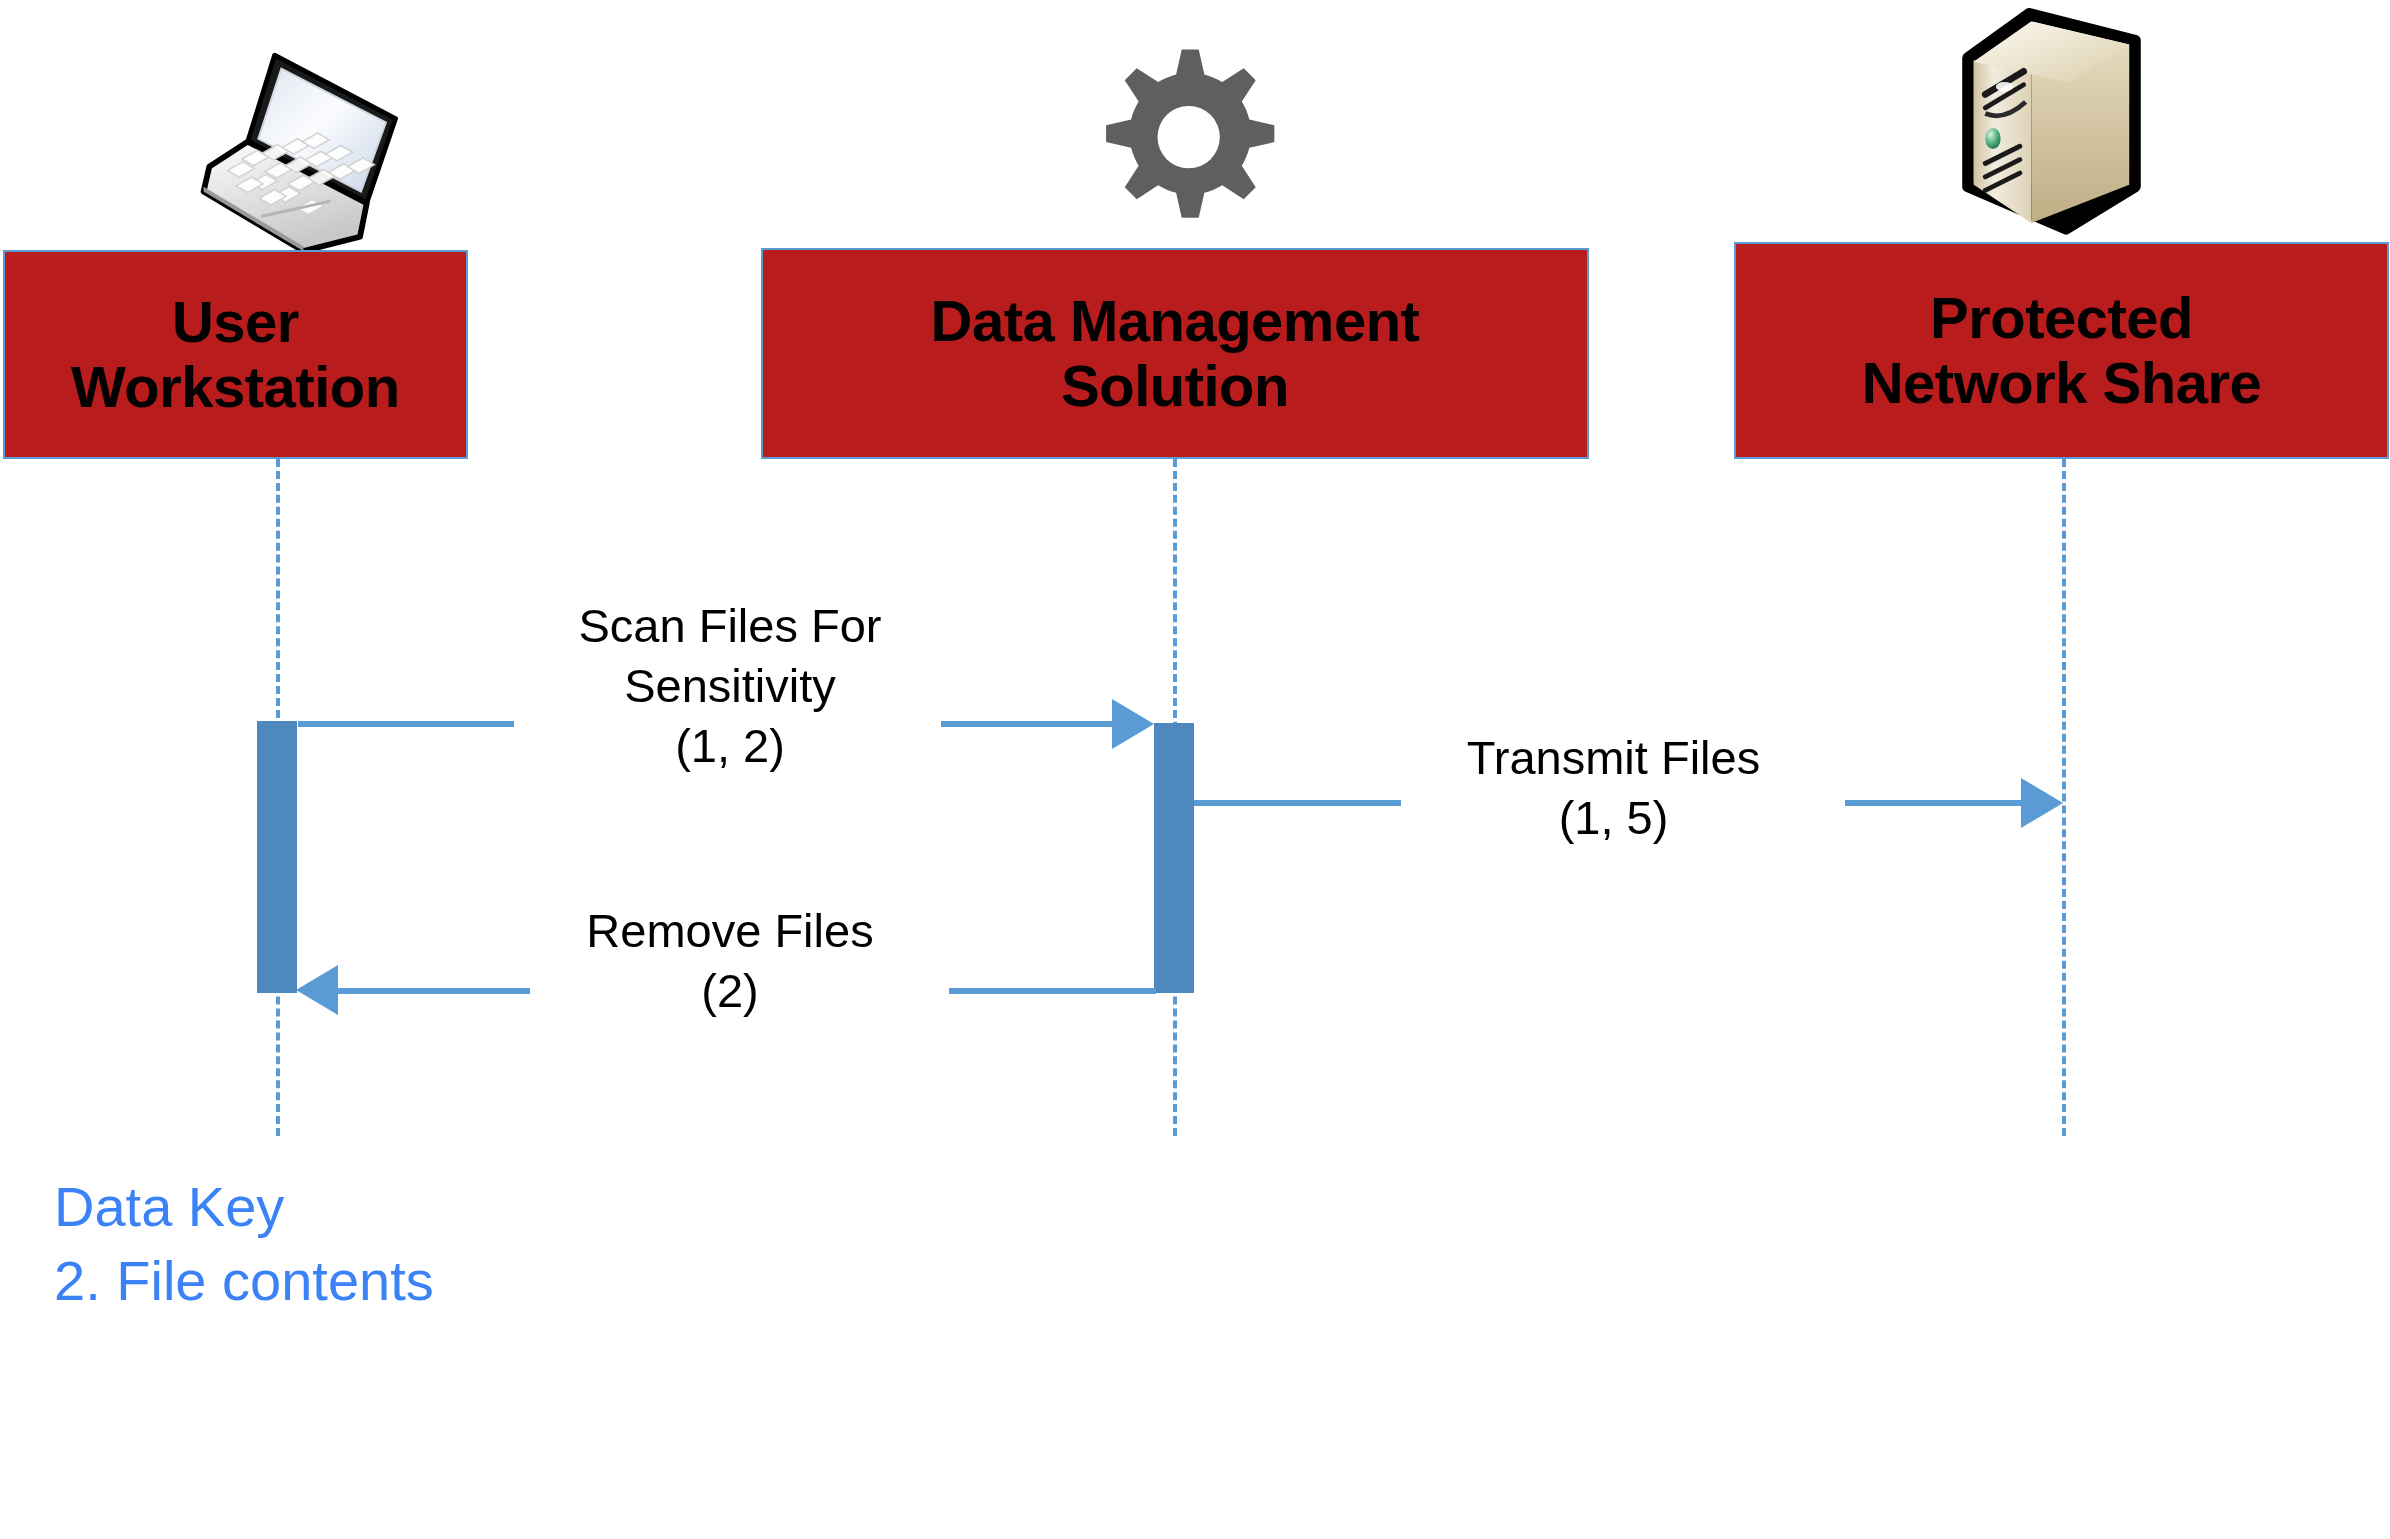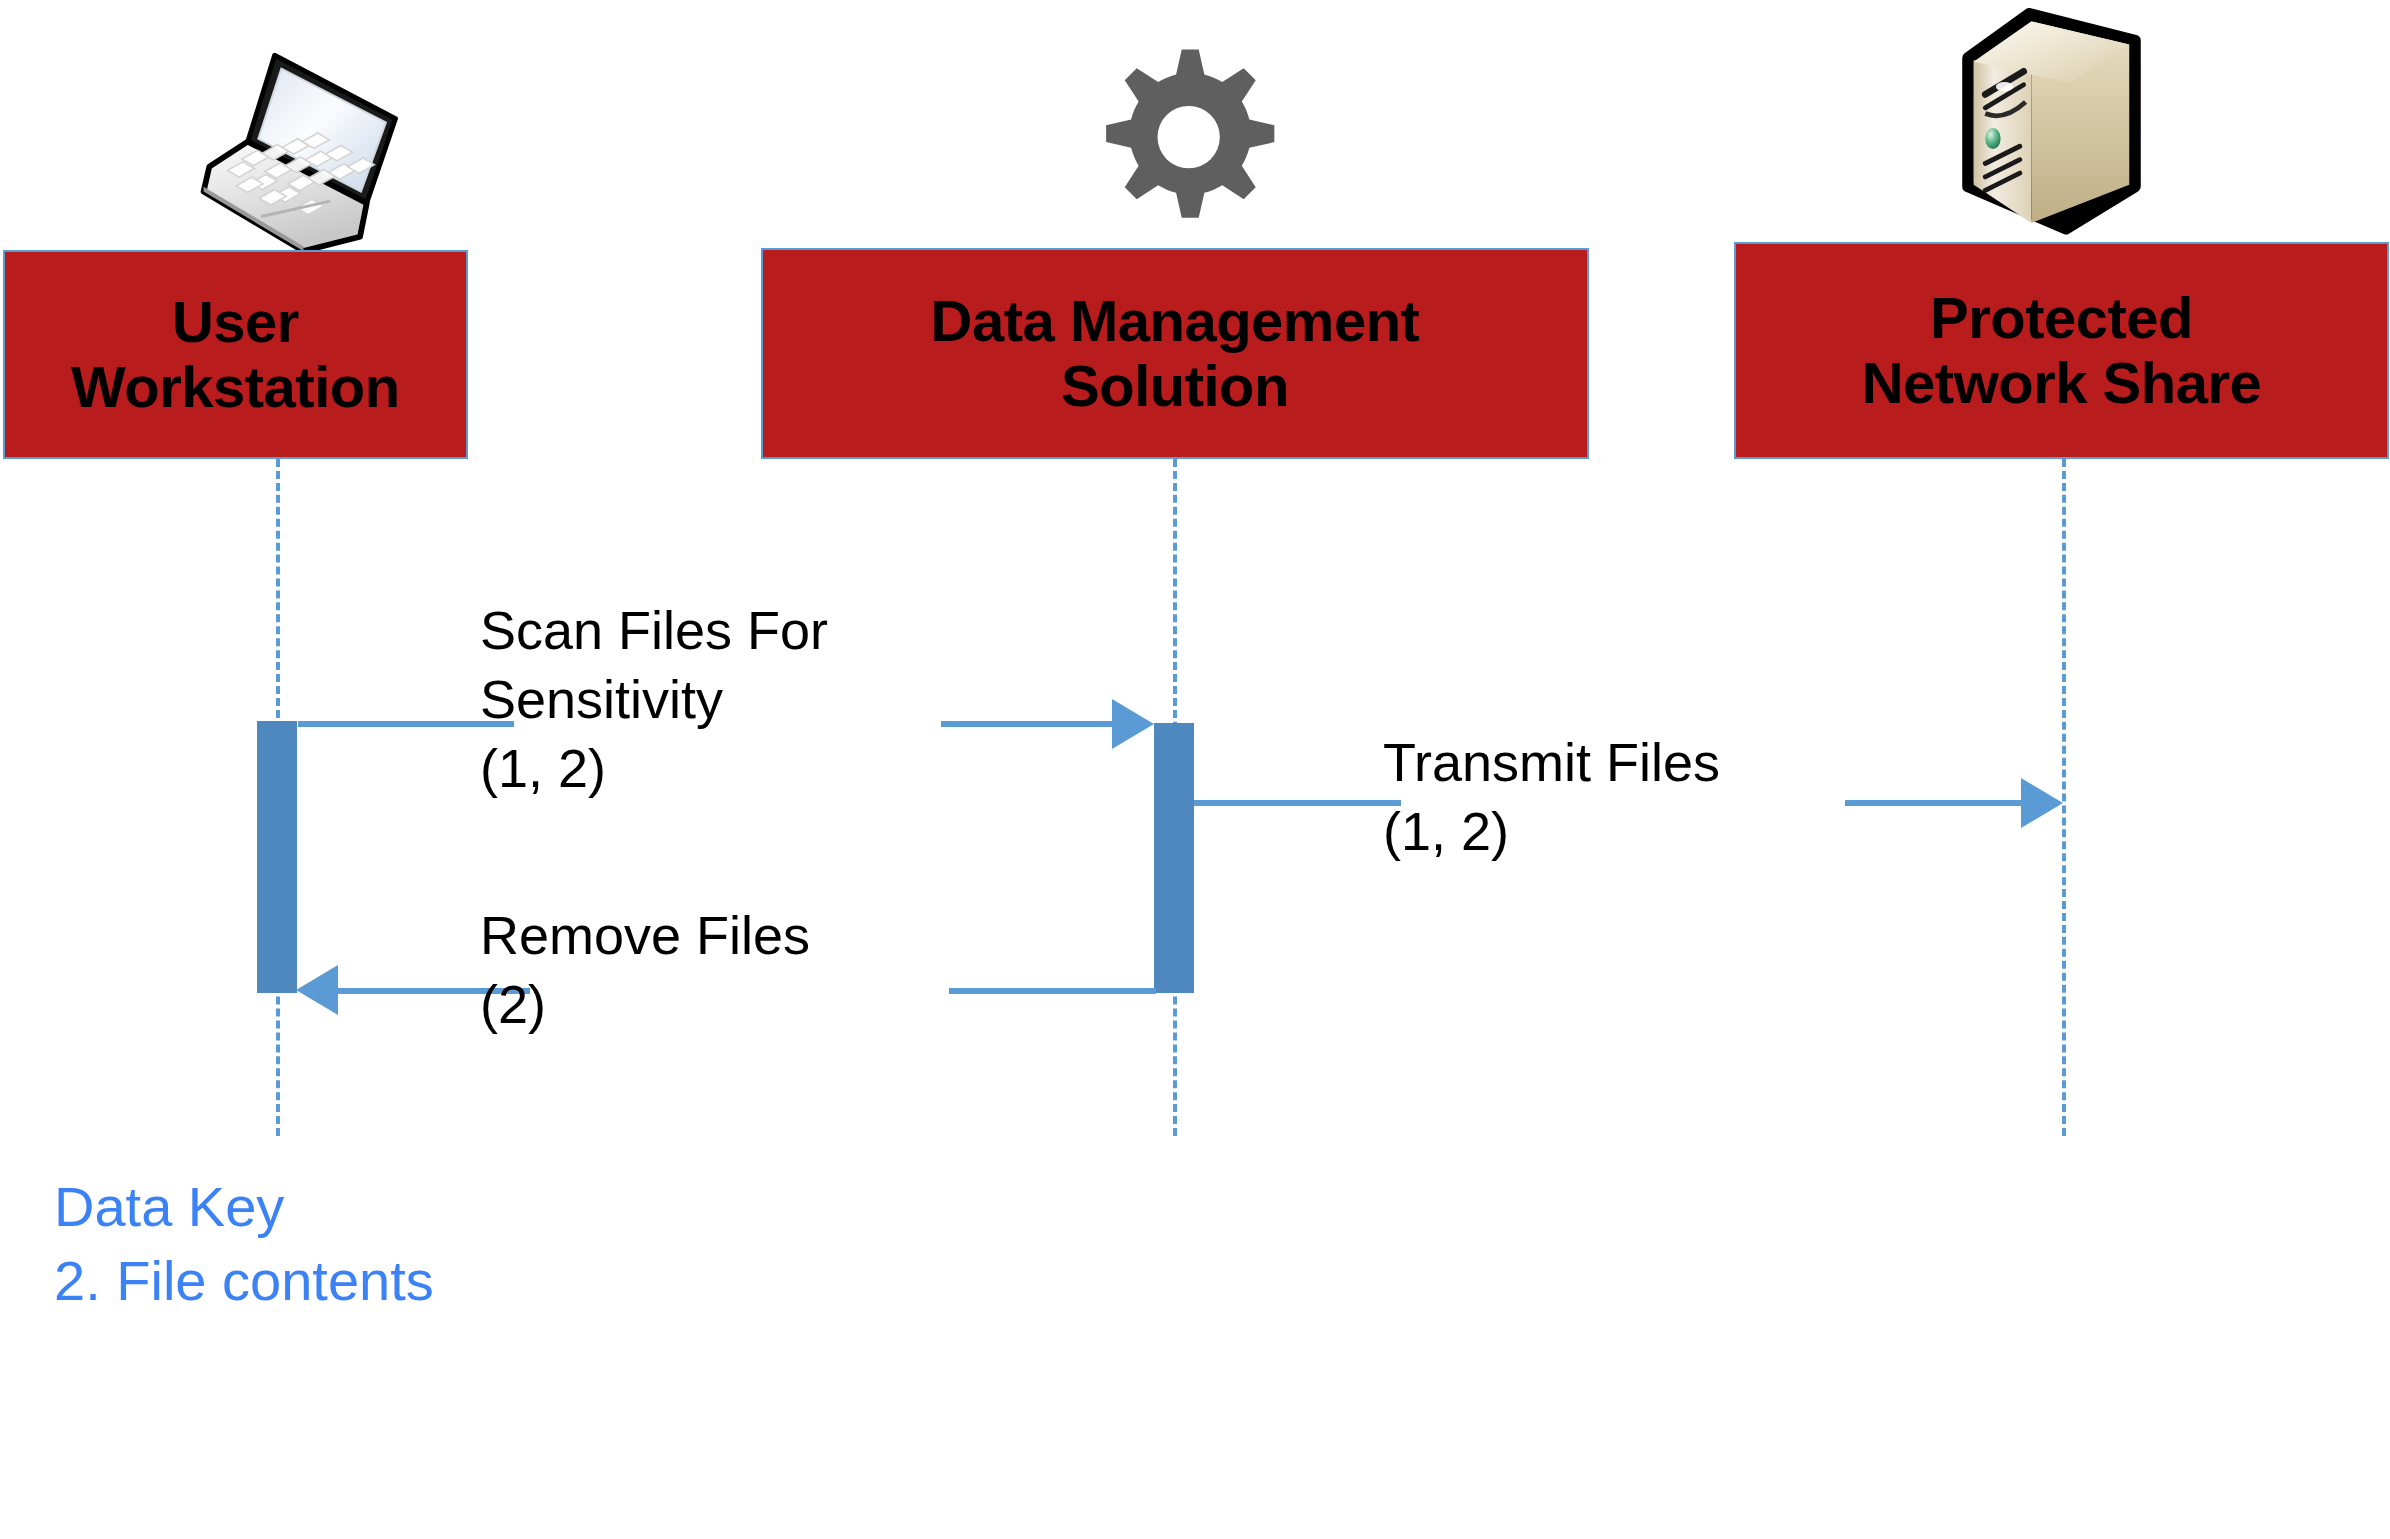--- a/index.html
+++ b/index.html
@@ -69,21 +69,22 @@
     position: absolute;
     width: 0; height: 0;
     border-top: 25px solid transparent;
     border-bottom: 25px solid transparent;
     border-right: 42px solid #5B9BD5;
   }
 
   
   .msg-label {
     position: absolute;
-    font-size: 54px;
+    text-align: center;
+    font-size: 47px;
     line-height: 1.28;
     color: #000000;
     white-space: pre-line;
     font-stretch: condensed;
   }
 
   
   .data-key {
     position: absolute;
     font-size: 56px;
@@ -234,21 +235,21 @@
 
   <div class="msg-label" style="left:480px; top:596px; width:500px;">Scan Files For
 Sensitivity
 (1, 2)</div>
 
   <div class="msg-line" style="left:1194px; top:800px; width:207px;"></div>
   <div class="msg-line" style="left:1845px; top:800px; width:181px;"></div>
   <div class="arrowhead-right" style="left:2021px; top:778px;"></div>
 
   <div class="msg-label" style="left:1383px; top:728px; width:461px;">Transmit Files
-(1, 2)</div>
+(1, 5)</div>
 
   <div class="msg-line" style="left:949px; top:988px; width:207px;"></div>
   <div class="msg-line" style="left:338px; top:988px; width:192px;"></div>
   <div class="arrowhead-left" style="left:296px; top:965px;"></div>
 
   <div class="msg-label" style="left:480px; top:901px; width:500px;">Remove Files
 (2)</div>
 
   <div class="data-key" style="left:54px; top:1170px;">
     <div>Data Key</div>

